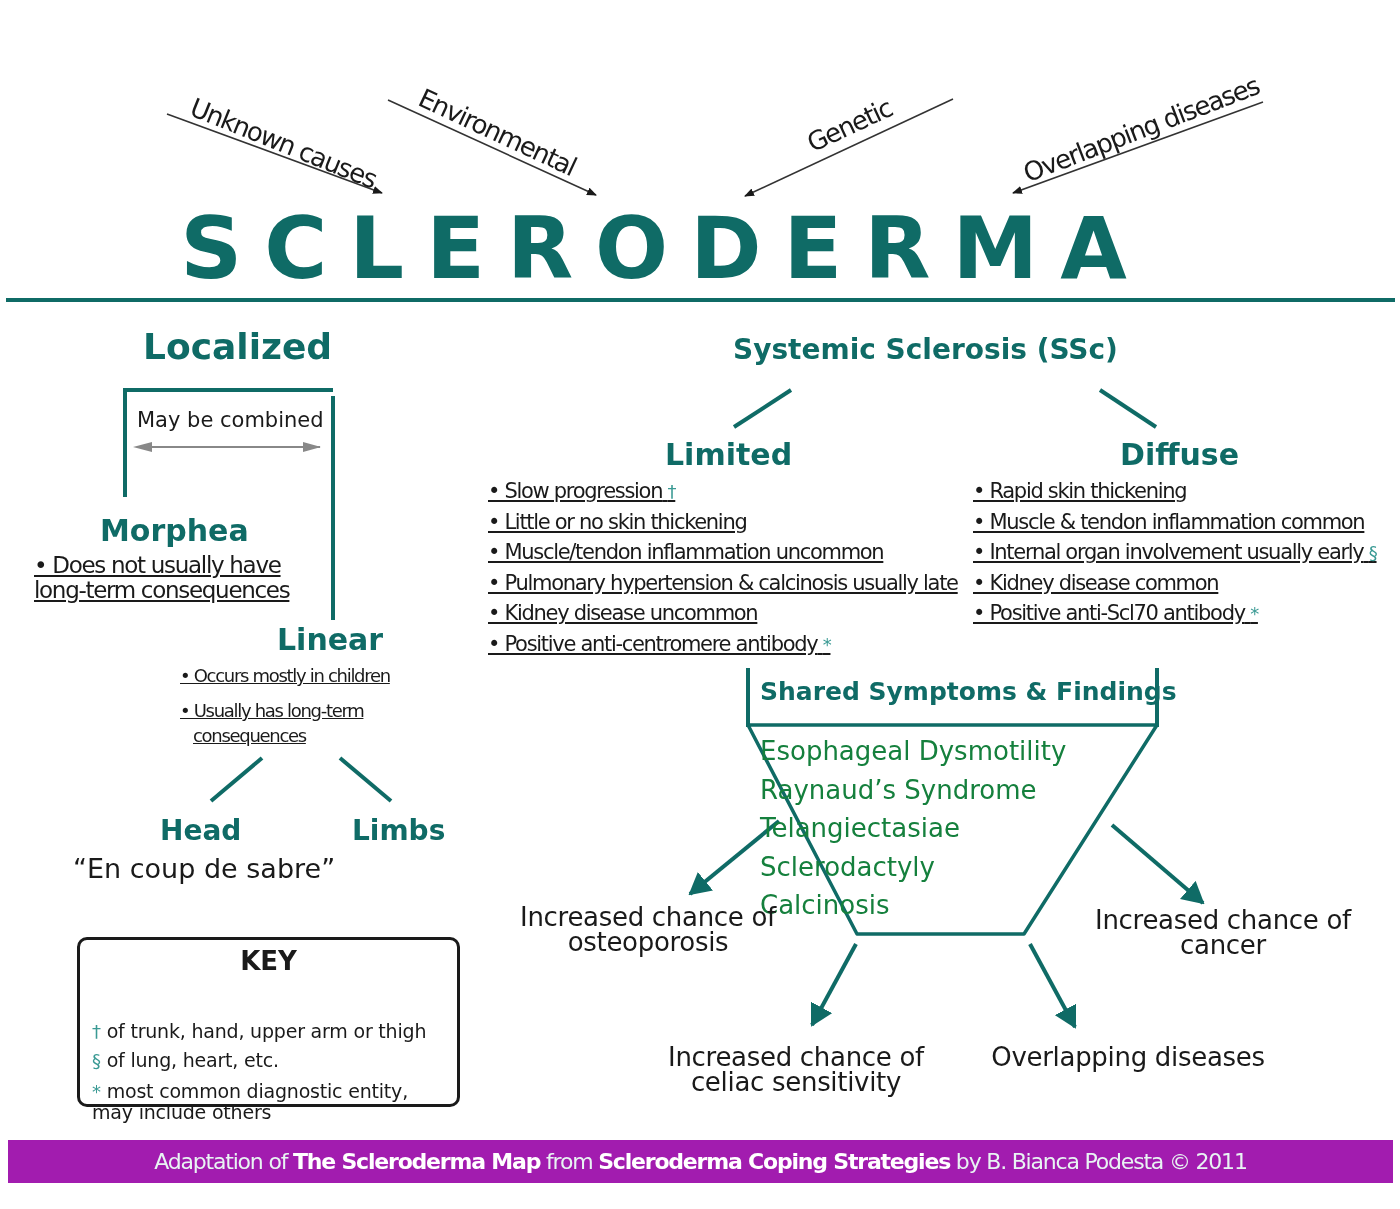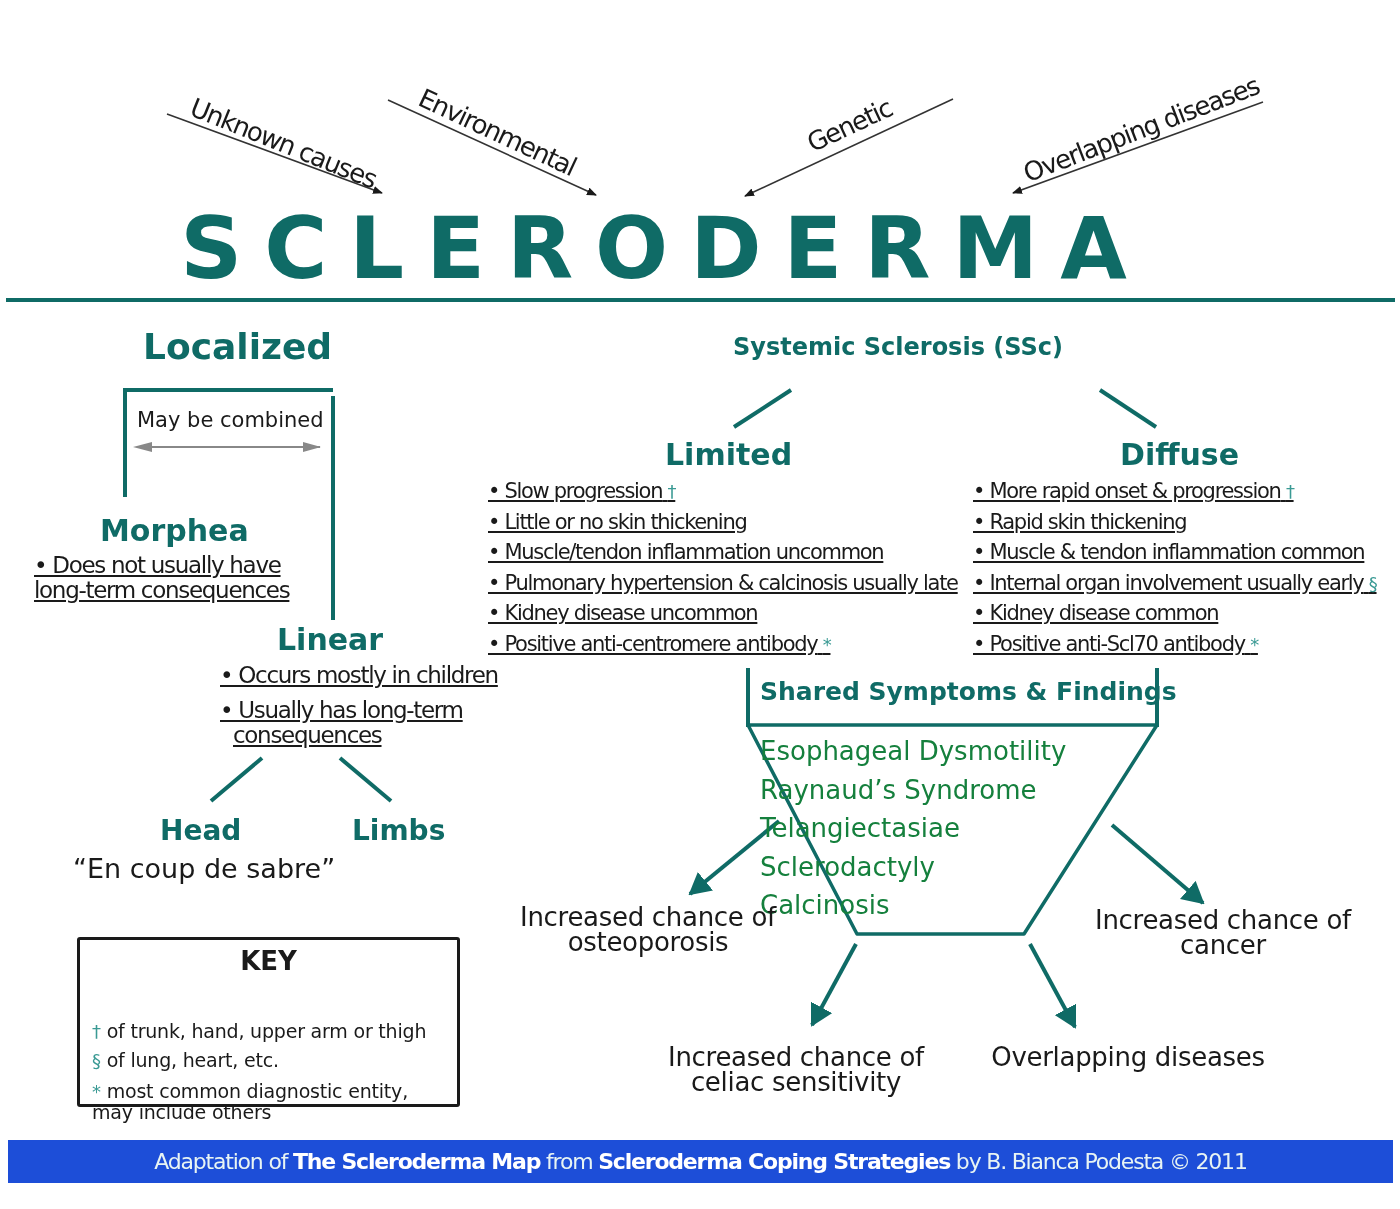--- a/index.html
+++ b/index.html
@@ -6,24 +6,24 @@
   body { width: 1400px; height: 1209px; position: relative; overflow: hidden; font-family: "DejaVu Sans", sans-serif; color: #1a1a1a; }
   .cause { position: absolute; font-size: 26px; color: #1a1a1a; letter-spacing: -1.5px; white-space: nowrap; transform-origin: left bottom; }
   .title { position: absolute; left: 0; width: 1329px; top: 198px; text-align: center; font-size: 86px; font-weight: bold; letter-spacing: 22px; color: #0f6b66; }
   .h2 { position: absolute; font-weight: bold; color: #0f6b66; white-space: nowrap; }
   .bul { position: absolute; font-size: 21px; letter-spacing: -1.3px; color: #1a1a1a; white-space: nowrap; line-height: 30.5px; text-decoration: underline; }
   .bul div { height: 30.5px; }
   .mark { color: #3a9a94; font-size: 18px; }
   .txt { position: absolute; color: #1a1a1a; white-space: nowrap; }
   .shared { position: absolute; left: 760px; width: 380px; text-align: left; top: 732px; font-size: 26px; color: #15803d; line-height: 38.5px; }
   .outcome { position: absolute; text-align: center; font-size: 26px; color: #1a1a1a; line-height: 25px; letter-spacing: -0.3px; white-space: nowrap; }
-  .key { position: absolute; left: 77px; top: 937px; width: 383px; height: 170px; border: 3px solid #1a1a1a; border-radius: 3px; box-sizing: border-box; }
+  .key { position: absolute; left: 77px; top: 937px; width: 383px; height: 170px; border: 3px solid #1a1a1a; border-radius: 10px; box-sizing: border-box; }
   .key-title { position: absolute; left: 0; width: 100%; top: 6px; text-align: center; font-size: 26px; font-weight: bold; }
   .key-item { position: absolute; left: 12px; font-size: 19px; line-height: 22px; white-space: nowrap; letter-spacing: -0.2px; margin-top: 36px; }
-  .footer { position: absolute; left: 8px; top: 1140px; width: 1385px; height: 43px; background: #1d4ed8; color: #e8f4f3; text-align: center; font-size: 22px; line-height: 43px; letter-spacing: -1.2px; white-space: nowrap; }
+  .footer { position: absolute; left: 8px; top: 1140px; width: 1385px; height: 43px; background: #a21caf; color: #e8f4f3; text-align: center; font-size: 22px; line-height: 43px; letter-spacing: -1.2px; white-space: nowrap; }
   .footer b { color: #ffffff; }
   svg.lines { position: absolute; left: 0; top: 0; }
 </style>
 </head>
 <body>
 
 <svg class="lines" width="1400" height="1209">
   <defs>
     <marker id="ah-gray" markerWidth="10" markerHeight="8" refX="9" refY="4" orient="auto" markerUnits="userSpaceOnUse">
       <path d="M0,0 L10,4 L0,8 Z" fill="#1a1a1a"></path>
@@ -73,21 +73,21 @@
 <div class="title">SCLERODERMA</div>
 
 <div class="h2" style="left:143px; top:326px; font-size:36px;">Localized</div>
 <div class="txt" style="left:137px; top:408px; font-size:21px;">May be combined</div>
 <div class="h2" style="left:100px; top:513px; font-size:30px;">Morphea</div>
 <div class="bul" style="left:34px; top:553px; font-size:23px; line-height:25px;">
   <div style="height:25px;">• Does not usually have</div>
   <div style="height:25px;">long-term consequences</div>
 </div>
 <div class="h2" style="left:277px; top:622px; font-size:30px;">Linear</div>
-<div class="bul" style="left:180px; top:663px; font-size:23px; line-height:25px;margin-left:40px;">
+<div class="bul" style="left:180px; top:663px; font-size:18px; line-height:25px;">
   <div style="height:35px;">• Occurs mostly in children</div>
   <div style="height:25px;">• Usually has long-term</div>
   <div style="height:25px; padding-left:13px;">consequences</div>
 </div>
 <div class="h2" style="left:160px; top:814px; font-size:28px;">Head</div>
 <div class="h2" style="left:352px; top:814px; font-size:28px;">Limbs</div>
 <div class="txt" style="left:73px; top:853px; font-size:27px;">“En coup de sabre”</div>
 
 <div class="key">
   <div class="key-title">KEY</div>
@@ -98,35 +98,34 @@
     <span class="mark">§</span><span> of lung, heart, etc.</span>
   </div>
   <div class="key-item" style="top:104px;">
     <span class="mark">*</span><span> most common diagnostic entity,</span>
   </div>
   <div class="key-item" style="top:125px;">
     <span>may include others</span>
   </div>
 </div>
 
-<div class="h2" style="left:733px; top:333px; font-size:24px;">Systemic Sclerosis (SSc)</div>
+<div class="h2" style="left:733px; top:333px; font-size:28px;">Systemic Sclerosis (SSc)</div>
 <div class="h2" style="left:665px; top:437px; font-size:30px;">Limited</div>
 <div class="h2" style="left:1120px; top:437px; font-size:30px;">Diffuse</div>
 
 <div class="bul" style="left:488px; top:476px;">
   <div><span>• Slow progression</span> <span class="mark">†</span></div>
   <div><span>• Little or no skin thickening</span></div>
   <div><span>• Muscle/tendon inflammation uncommon</span></div>
   <div><span>• Pulmonary hypertension &amp; calcinosis usually late</span></div>
   <div><span>• Kidney disease uncommon</span></div>
   <div><span>• Positive anti-centromere antibody</span> <span class="mark">*</span></div>
 </div>
 
 <div class="bul" style="left:973px; top:476px;">
-  <div><span>• More rapid onset &amp; progression</span> <span class="mark">†</span></div>
   <div><span>• Rapid skin thickening</span></div>
   <div><span>• Muscle &amp; tendon inflammation common</span></div>
   <div><span>• Internal organ involvement usually early</span> <span class="mark">§</span></div>
   <div><span>• Kidney disease common</span></div>
   <div><span>• Positive anti-Scl70 antibody</span> <span class="mark">*</span></div>
 </div>
 
 <div class="h2" style="left:760px; width:385px; text-align:center; top:677px; font-size:25px;">Shared Symptoms &amp; Findings</div>
 <div class="shared">
   <div>Esophageal Dysmotility</div>

